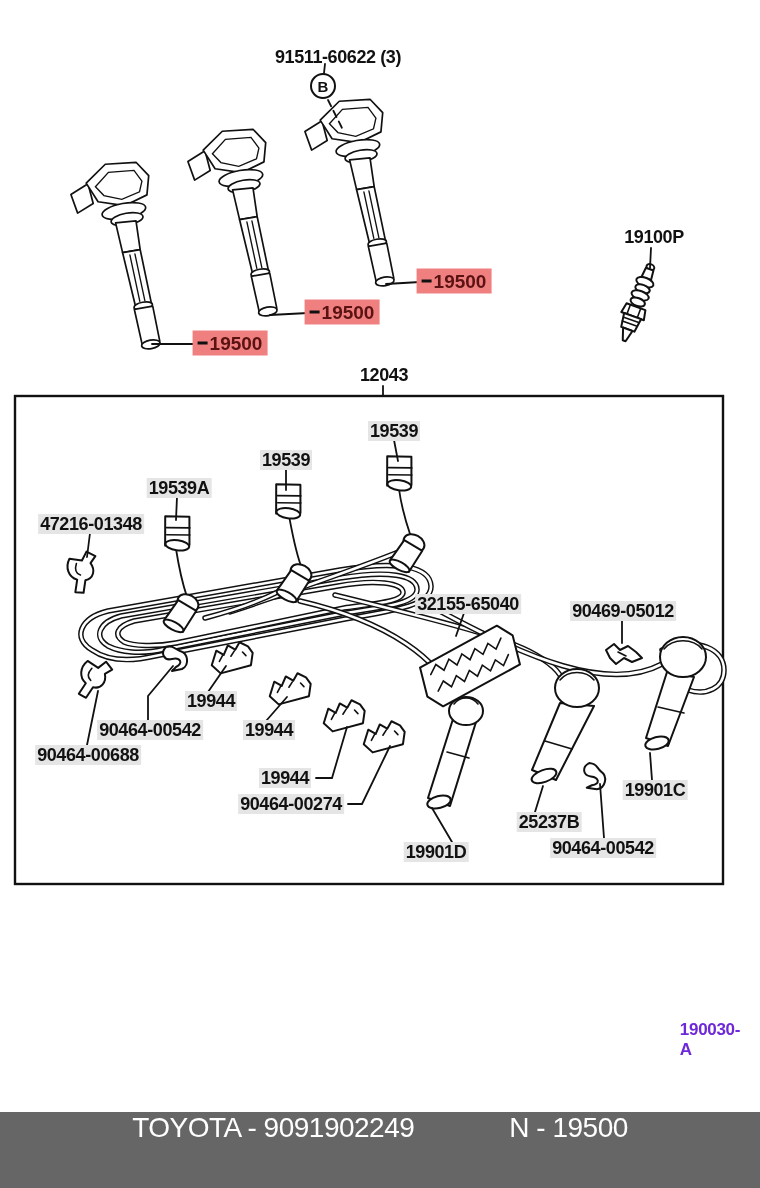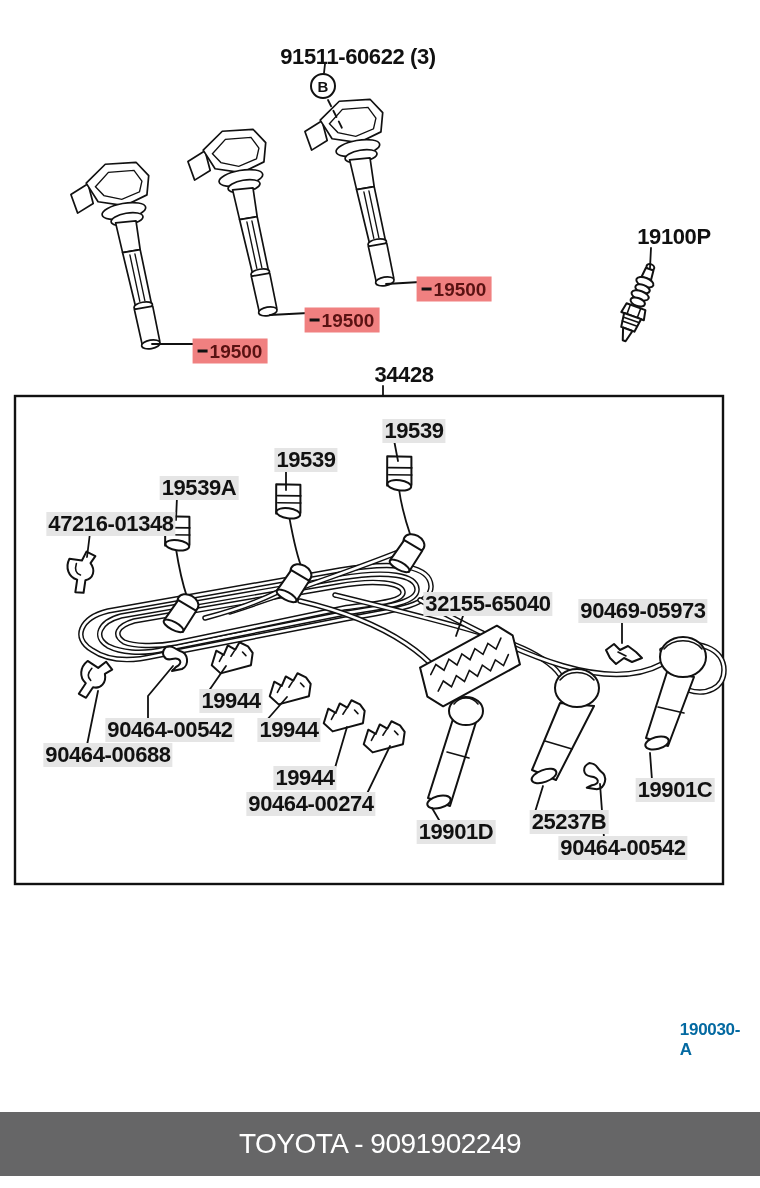--- a/index.html
+++ b/index.html
@@ -8,29 +8,29 @@
   svg.art{position:absolute;left:0;top:0;}
   
   .fw{fill:#ffffff;stroke:#111111;stroke-width:2;stroke-linejoin:round;}
   .ln{fill:none;stroke:#111111;stroke-width:1.6;stroke-linecap:round;}
   .wo{fill:none;stroke:#111111;stroke-width:5.5;stroke-linecap:round;}
   .wi{fill:none;stroke:#ffffff;stroke-width:2.6;stroke-linecap:round;}
   .ld{fill:none;stroke:#111111;stroke-width:1.8;stroke-linecap:round;}
   .bx{fill:none;stroke:#111111;stroke-width:2.4;}
   
   .lbl{position:absolute;transform:translate(-50%,-50%);white-space:nowrap;
-       font-weight:bold;font-size:22px;line-height:1;color:#111;letter-spacing:-0.4px;margin-left:20px;}
+       font-weight:bold;font-size:18px;line-height:1;color:#111;letter-spacing:-0.4px;}
   .lbl.bg{background:#e5e5e5;padding:1px 2px;}
   .marker{position:absolute;transform:translate(-50%,-50%);font-weight:bold;font-size:15px;color:#111;}
   .hl{position:absolute;transform:translate(-50%,-50%);background:#f08080;color:#5a1212;
-      font-weight:bold;font-size:19px;line-height:1;padding:3px 5px;white-space:nowrap;display:flex;align-items:center;margin-top:8px;}
+      font-weight:bold;font-size:19px;line-height:1;padding:3px 5px;white-space:nowrap;display:flex;align-items:center;}
   .hl::before{content:"";display:inline-block;width:10px;height:2.5px;background:#111;margin-right:2px;}
-  .figcode{position:absolute;transform:translate(-50%,-50%);font-weight:bold;font-size:17px;color:#0369a1;letter-spacing:-0.3px;}
-  .footer{position:absolute;left:0;top:1112px;width:760px;height:64px;background:#666667;
-          display:flex;align-items:center;justify-content:center;gap:95px;}
+  .figcode{position:absolute;transform:translate(-50%,-50%);font-weight:bold;font-size:17px;color:#6d28d9;letter-spacing:-0.3px;}
+  .footer{position:absolute;left:0;top:1112px;width:760px;height:76px;background:#666667;
+          display:flex;align-items:flex-start;justify-content:center;gap:95px;}
   .footer span{color:#ffffff;font-size:28px;letter-spacing:-0.5px;}
 </style>
 </head>
 <body>
 
 <div class="page">
 
   <svg class="art" width="760" height="1188" viewBox="0 0 760 1188">
     <defs>
       <g id="coil">
@@ -201,42 +201,43 @@
       <line class="ld" x1="650" y1="753" x2="652" y2="780"></line>
       <line class="ld" x1="543" y1="786" x2="535" y2="812"></line>
       <line class="ld" x1="600" y1="784" x2="604" y2="838"></line>
       <line class="ld" x1="432" y1="808" x2="452" y2="842"></line>
     </g>
   </svg>
 
   <div class="lbl" style="left:338px;top:57px">91511-60622 (3)</div>
   <div class="marker" style="left:323px;top:86px">B</div>
   <div class="lbl" style="left:654px;top:237px">19100P</div>
-  <div class="lbl" style="left:384px;top:375px">34428</div>
+  <div class="lbl" style="left:384px;top:375px">12043</div>
 
   <div class="hl" style="left:230px;top:343px">19500</div>
   <div class="hl" style="left:342px;top:312px">19500</div>
   <div class="hl" style="left:454px;top:281px">19500</div>
 
   <div class="lbl bg" style="left:394px;top:431px">19539</div>
   <div class="lbl bg" style="left:286px;top:460px">19539</div>
   <div class="lbl bg" style="left:179px;top:488px">19539A</div>
   <div class="lbl bg" style="left:91px;top:524px">47216-01348</div>
   <div class="lbl bg" style="left:468px;top:604px">32155-65040</div>
-  <div class="lbl bg" style="left:623px;top:611px">90469-05973</div>
+  <div class="lbl bg" style="left:623px;top:611px">90469-05012</div>
   <div class="lbl bg" style="left:211px;top:701px">19944</div>
   <div class="lbl bg" style="left:150px;top:730px">90464-00542</div>
   <div class="lbl bg" style="left:269px;top:730px">19944</div>
   <div class="lbl bg" style="left:88px;top:755px">90464-00688</div>
   <div class="lbl bg" style="left:285px;top:778px">19944</div>
   <div class="lbl bg" style="left:291px;top:804px">90464-00274</div>
   <div class="lbl bg" style="left:655px;top:790px">19901C</div>
   <div class="lbl bg" style="left:549px;top:822px">25237B</div>
   <div class="lbl bg" style="left:603px;top:848px">90464-00542</div>
-  <div class="lbl bg" style="left:436px;top:832px">19901D</div>
+  <div class="lbl bg" style="left:436px;top:852px">19901D</div>
 
   <div class="figcode" style="left:710px;top:1040px">190030-A</div>
 
   <div class="footer">
     <span>TOYOTA - 9091902249</span>
+    <span>N - 19500</span>
   </div>
 
 </div>
 
 </body></html>

